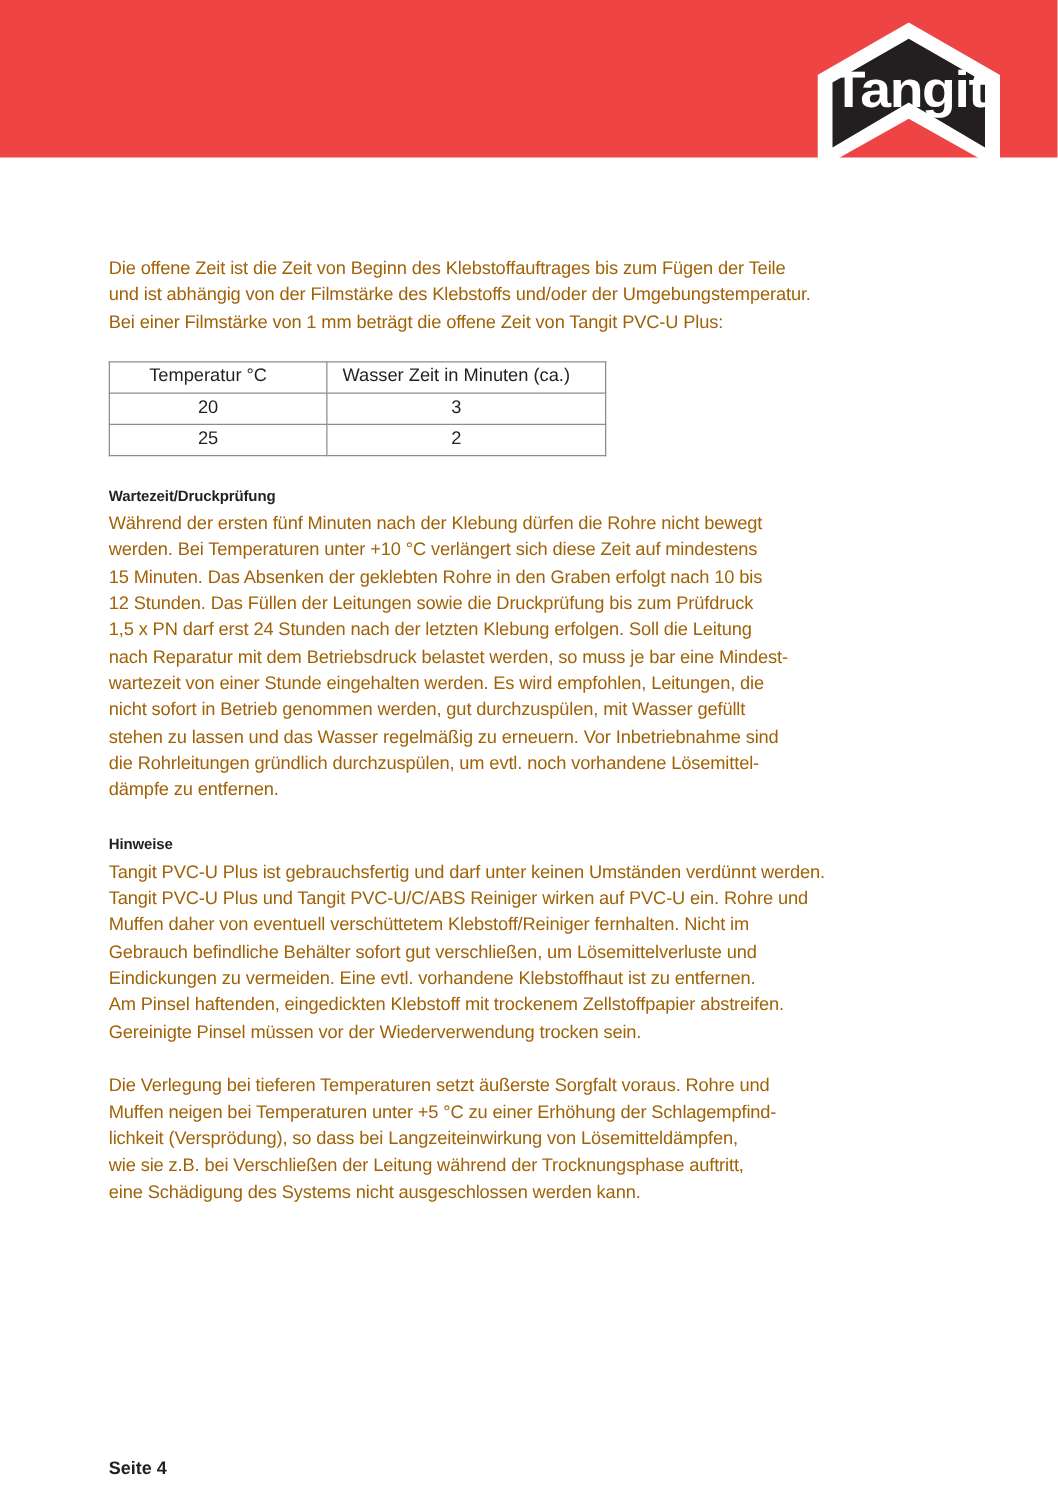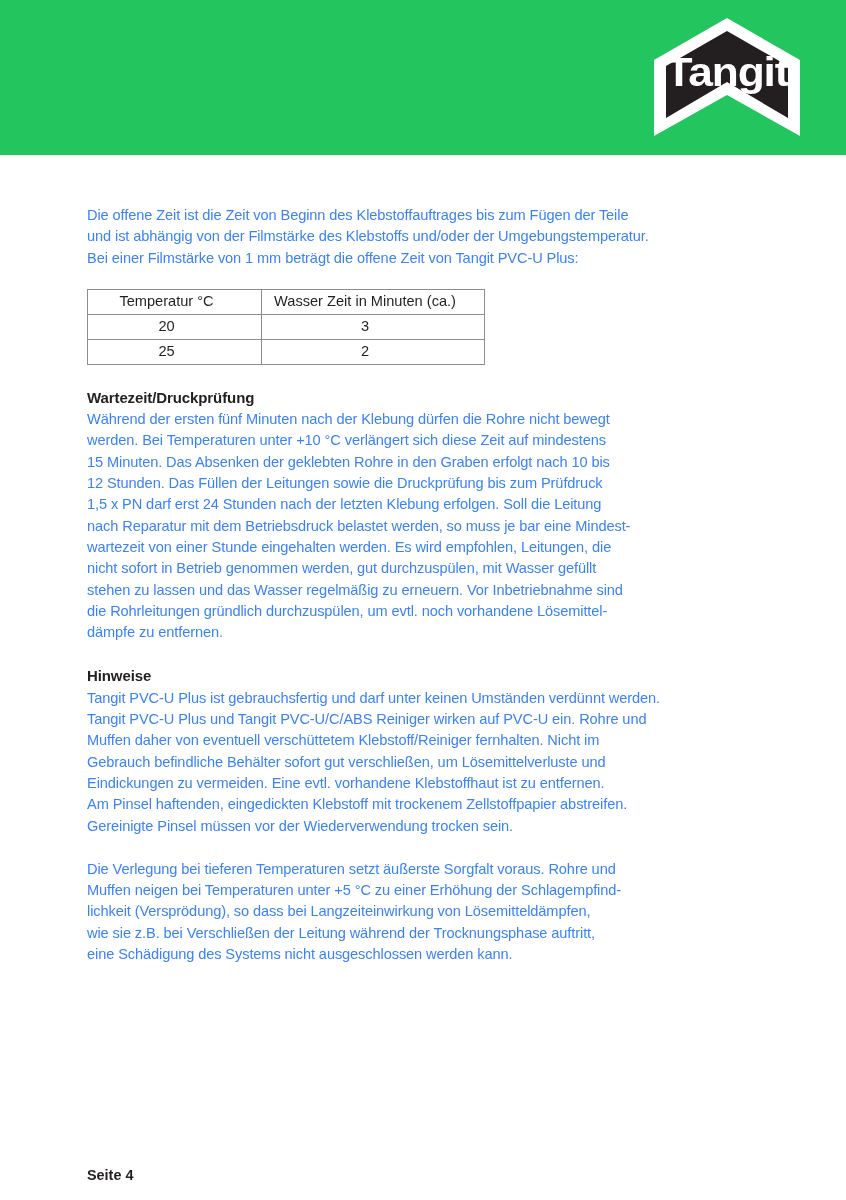--- a/index.html
+++ b/index.html
@@ -15,22 +15,22 @@
     color: #231f20;
     overflow: hidden;
   }
 
   
   .header-band {
     position: absolute;
     left: 0;
     top: 0;
     width: 846px;
-    height: 155px;
-    background: #22c55e;
+    height: 126px;
+    background: #ef4444;
   }
 
   .logo {
     position: absolute;
     right: 46px;
     top: 18px;
     width: 146px;
     height: 118px;
   }
   .logo svg { display: block; width: 146px; height: 118px; }
@@ -40,29 +40,29 @@
     position: absolute;
     left: 87px;
     top: 205px;
     width: 676px;
   }
 
   .para {
     font-size: 14.6px;
     line-height: 21.3px;
     letter-spacing: -0.1px;
-    color: #3b82f6;
+    color: #a16207;
     margin: 0;
     white-space: pre-line;
   }
 
   .section { margin-top: 22px; }
 
   .heading {
-    font-size: 15px;
+    font-size: 12px;
     line-height: 21.3px;
     font-weight: bold;
     color: #231f20;
     margin: 0 0 1px 0;
     letter-spacing: -0.1px;
   }
 
   
   .table-wrap {
     margin-top: 20px;

